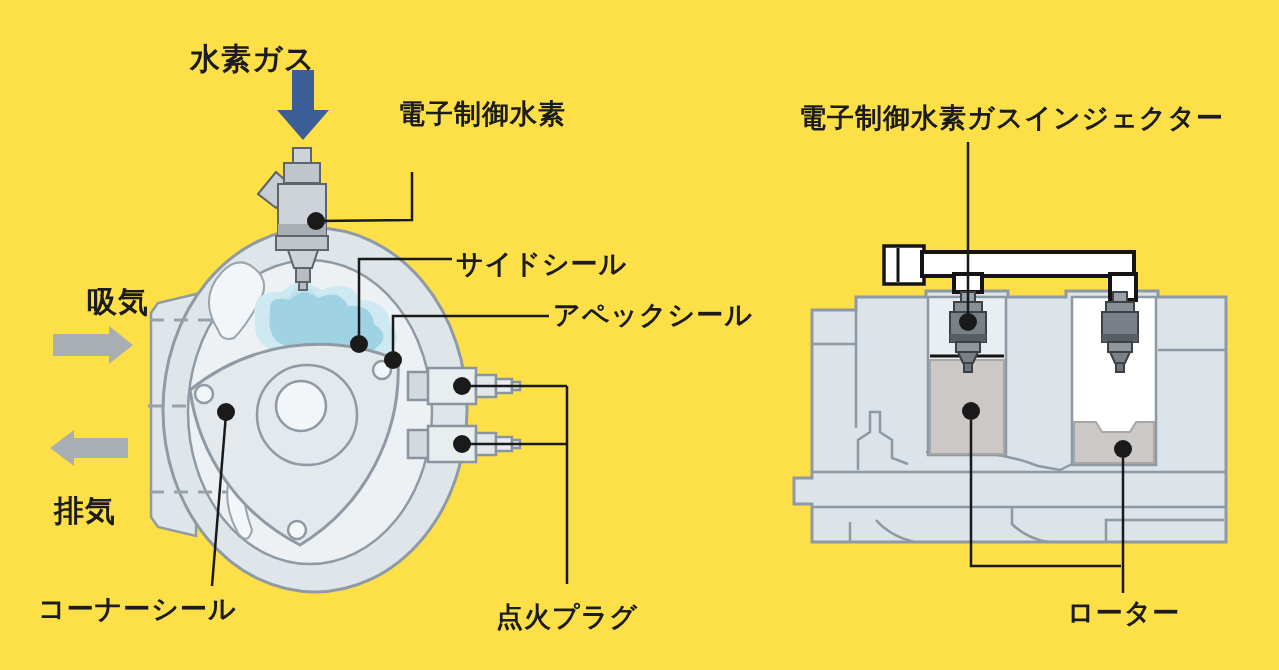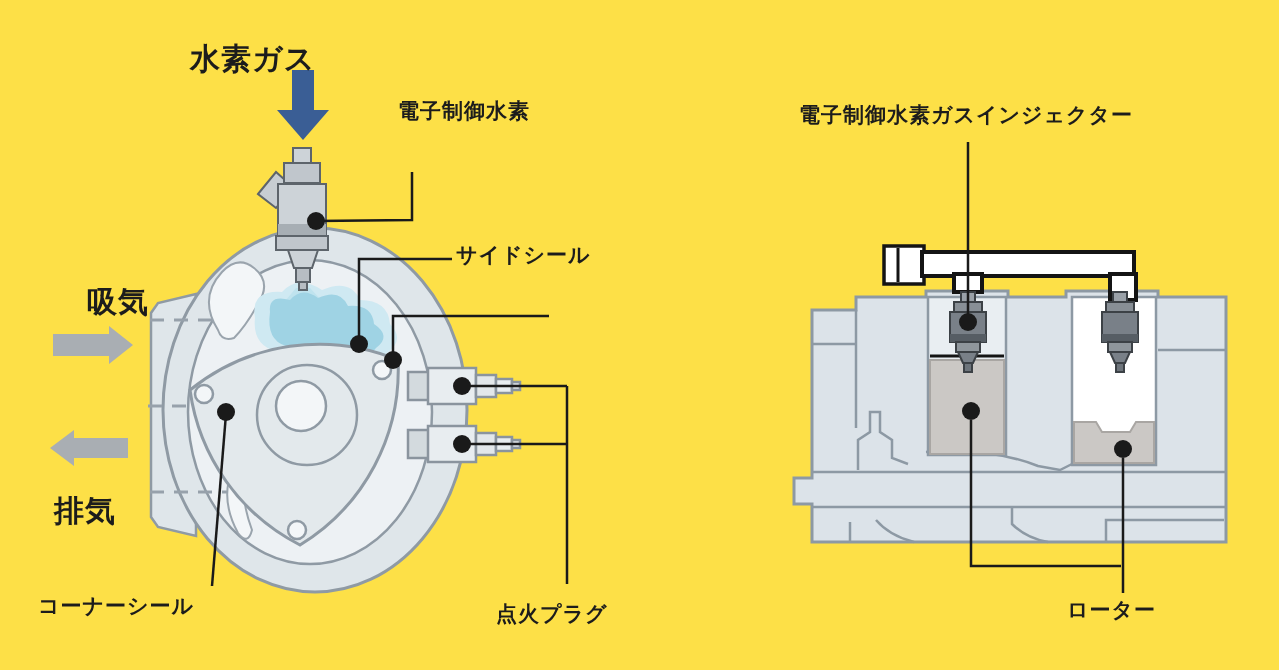--- a/index.html
+++ b/index.html
@@ -2,21 +2,21 @@
 <html><head>
 <meta charset="utf-8">
 <style>
   html,body{margin:0;padding:0;background:#ffffff;}
   #canvas{position:relative;width:1279px;height:670px;background:#fde047;overflow:hidden;
           font-family:Liberation Sans, sans-serif;}
   #drawing{position:absolute;left:0;top:0;width:1279px;height:670px;}
   .label{position:absolute;font-weight:700;color:#1c1c1c;white-space:nowrap;
          letter-spacing:1px;line-height:1.25;}
   .lbl-30{font-size:30px;}
-  .lbl-27{font-size:21px;}
+  .lbl-27{font-size:27px;}
   .two-line span{display:block;}
 </style>
 </head>
 <body>
 
 <div id="canvas">
 
   <svg id="drawing" viewBox="0 0 1279 670">
 
     <g>
@@ -166,22 +166,23 @@
       <circle cx="1123" cy="449" r="9"></circle>
     </g>
   </svg>
 
   <div class="label lbl-30" style="left:190px;top:40px;">水素ガス</div>
 
   <div class="label lbl-27 two-line" style="left:398px;top:98px;">
     <span>電子制御水素</span>
   </div>
 
-  <div class="label lbl-27" style="left:456px;top:242px;">サイドシール</div>
+  <div class="label lbl-27" style="left:456px;top:248px;">サイドシール</div>
 
+  <div class="label lbl-27" style="left:553px;top:299px;">アペックシール</div>
 
   <div class="label lbl-30" style="left:55px;top:283px;margin-left:32px;">吸気</div>
 
   <div class="label lbl-30" style="left:54px;top:492px;">排気</div>
 
   <div class="label lbl-27" style="left:38px;top:593px;">コーナーシール</div>
 
   <div class="label lbl-27" style="left:496px;top:589px;margin-top:12px;">点火プラグ</div>
 
   <div class="label lbl-27" style="left:1067px;top:597px;">ローター</div>

